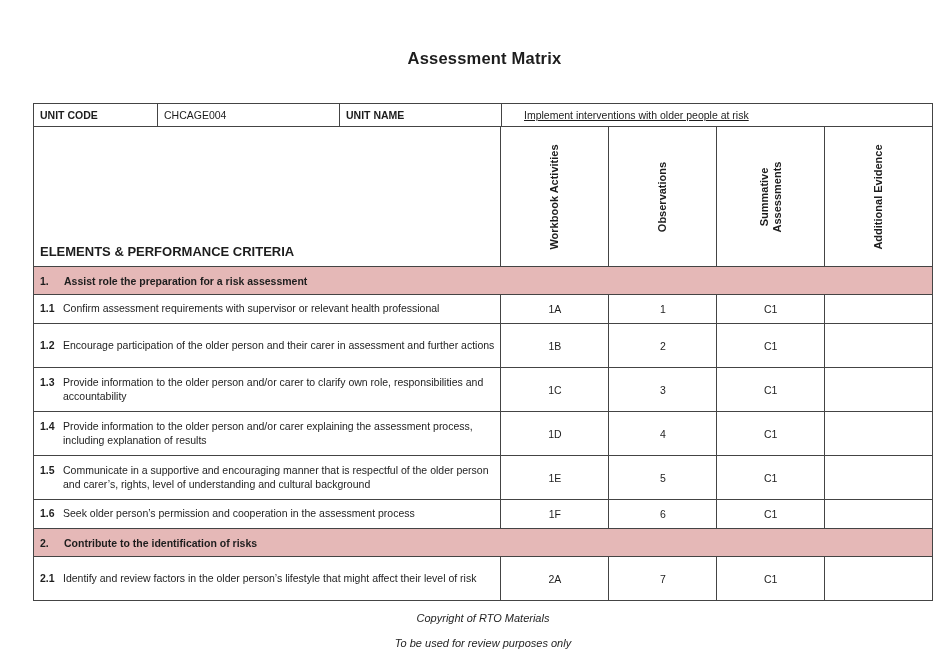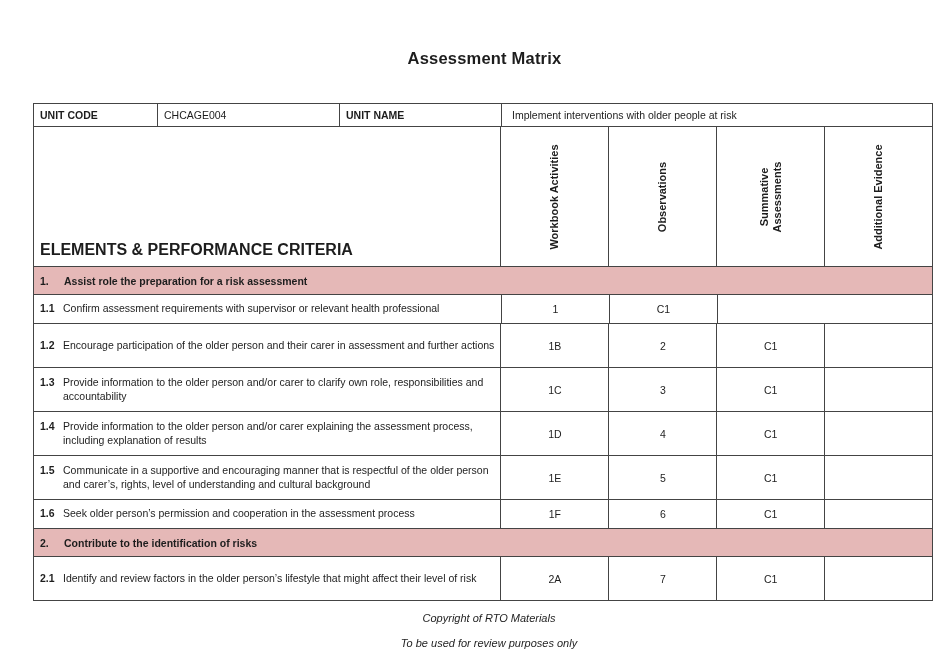--- a/index.html
+++ b/index.html
@@ -35,30 +35,30 @@
   .h141 { height: 140px; }
   .h28 { height: 28px; }
   .h30 { height: 29px; }
   .h44 { height: 44px; }
   .h45 { height: 44px; }
 
   
   .c-ucl { width: 123px; display: flex; align-items: center; padding-left: 6px; font-weight: bold; }
   .c-ucv { width: 182px; display: flex; align-items: center; padding-left: 6px; }
   .c-unl { width: 162px; display: flex; align-items: center; padding-left: 6px; font-weight: bold; }
-  .c-unv { width: 431px; display: flex; align-items: center; padding-left: 10px; }
+  .c-unv { width: 431px; display: flex; align-items: center; padding-left: 22px; text-decoration: underline; }
 
   
   .c-elements { width: 467px; }
   .c-elements .label {
     position: absolute;
     left: 6px;
     bottom: 7px;
     font-weight: bold;
-    font-size: 16px;
+    font-size: 13px;
   }
   .hcell { width: 108px; overflow: hidden; }
   .vrot {
     position: absolute;
     left: 50%; top: 50%;
     width: 132px;
     transform: translate(-50%, -50%) rotate(-90deg);
     text-align: center;
     font-weight: bold;
     font-size: 11px;
@@ -89,21 +89,21 @@
   .critflex .txt { flex: 1; }
   .c-data {
     width: 108px;
     display: flex;
     align-items: center;
     justify-content: center;
   }
 
   .doc-footer {
     position: absolute;
-    left: 39px;
+    left: 33px;
     top: 612px;
     width: 900px;
     text-align: center;
     font-style: italic;
     font-size: 11px;
   }
   .doc-footer .line2 { margin-top: 13px; }
 </style>
 </head>
 <body>
@@ -153,20 +153,21 @@
     </div>
   </div>
 
   <div class="tr h30">
     <div class="td c-crit">
       <div class="critflex">
         <span class="num">1.1</span>
         <span class="txt">Confirm assessment requirements with supervisor or relevant health professional</span>
       </div>
     </div>
+    <div class="td c-data">1A</div>
     <div class="td c-data">1</div>
     <div class="td c-data">C1</div>
     <div class="td c-data"></div>
   </div>
 
   <div class="tr h44">
     <div class="td c-crit">
       <div class="critflex">
         <span class="num">1.2</span>
         <span class="txt">Encourage participation of the older person and their carer in assessment and further actions</span>

